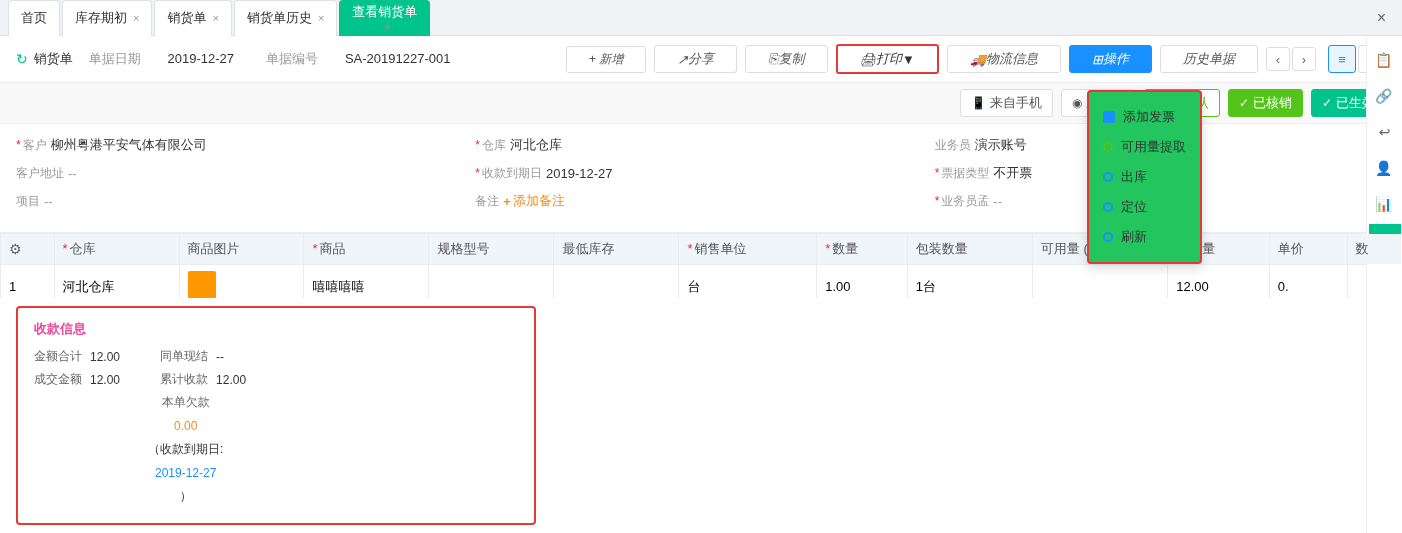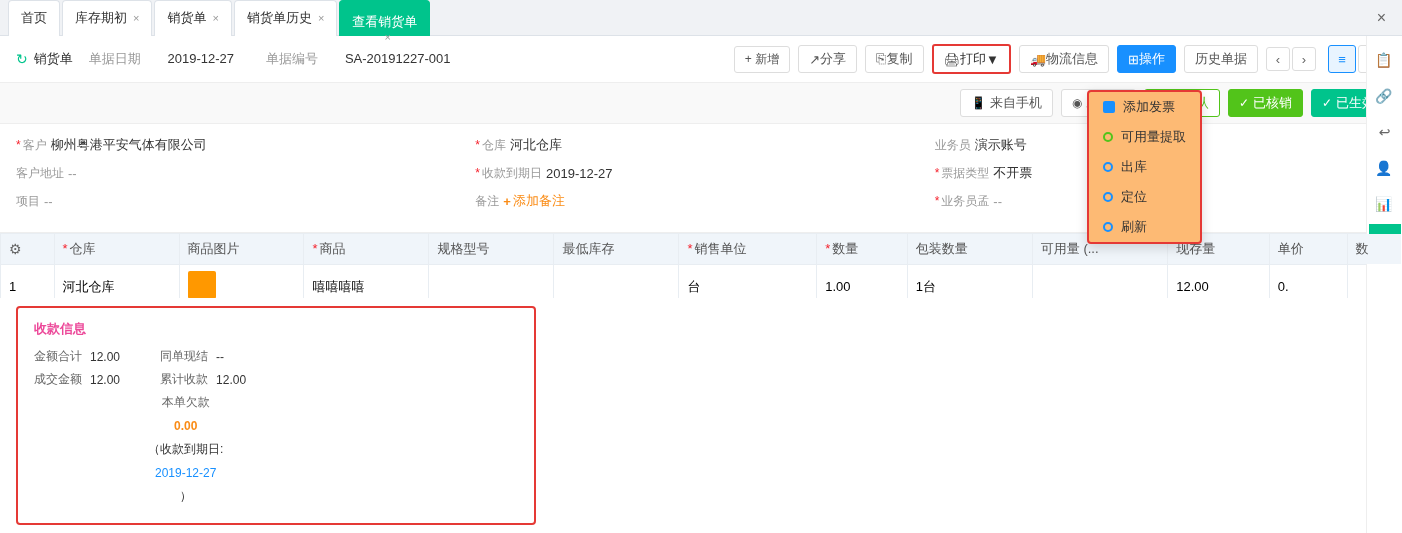--- a/index.html
+++ b/index.html
@@ -4,21 +4,21 @@
   <style>
     * { box-sizing: border-box; margin: 0; padding: 0; font-family: 'Microsoft YaHei', Arial, sans-serif; font-size: 13px; }
     body { background: #f0f2f5; width: 1402px; height: 533px; overflow: hidden; position: relative; }
 
     
     .tab-bar {
       display: flex; align-items: center; background: #f0f2f5; padding: 0 8px;
       height: 36px; border-bottom: 1px solid #dde2e8; position: relative;
     }
     .tab-item {
-      display: flex; align-items: center; padding: 12px 12px; height: 36px;
+      display: flex; align-items: center; padding: 2px 12px; height: 36px;
       background: #fff; border: 1px solid #dde2e8; border-bottom: none;
       margin-right: 2px; cursor: pointer; color: #333; border-radius: 4px 4px 0 0;
     }
     .tab-item.highlight { background: #00c48c; color: #fff; border-color: #00c48c; flex-direction: column; }
     .tab-close { margin-left: 6px; color: #999; font-size: 11px; cursor: pointer; }
     .tab-bar-right { margin-left: auto; }
     .close-btn { font-size: 16px; color: #666; cursor: pointer; padding: 4px 8px; }
 
     
     .main-content {
@@ -31,23 +31,24 @@
       background: #fff; min-height: 44px;
     }
     .doc-title { display: flex; align-items: center; color: #333; font-weight: 500; font-size: 14px; }
     .doc-title-icon { color: #00c48c; margin-right: 6px; font-size: 14px; }
     .doc-meta { display: flex; align-items: center; margin-left: 16px; color: #666; text-align: center; }
     .doc-meta span { margin-right: 16px; }
     .doc-meta .label { color: #999; }
     .doc-meta .value { color: #333; }
     .header-actions { margin-left: auto; display: flex; align-items: center; gap: 8px; }
     .btn-action {
-      display: flex; align-items: center; padding: 4px 10px; border: 1px solid #ddd;
+      display: flex; align-items: center; padding: 4px 22px; border: 1px solid #ddd;
       border-radius: 3px; background: #fff; cursor: pointer; color: #555; font-size: 12px;
       white-space: nowrap;
+      font-style: italic;
     }
     .btn-print { border: 2px solid #e53935; color: #333; }
     .btn-logistics { background: #fff; }
     .btn-operations { background: #1890ff; color: #fff; border-color: #1890ff; }
     .nav-arrows { display: flex; gap: 2px; }
     .nav-arrow { width: 24px; height: 24px; display: flex; align-items: center; justify-content: center; border: 1px solid #ddd; border-radius: 3px; cursor: pointer; color: #666; }
     .view-icons { display: flex; gap: 2px; margin-left: 4px; }
     .view-icon { width: 28px; height: 28px; display: flex; align-items: center; justify-content: center; border: 1px solid #ddd; border-radius: 3px; cursor: pointer; color: #666; background: #fff; }
     .view-icon.active { background: #e8f4ff; border-color: #1890ff; color: #1890ff; }
 
@@ -95,28 +96,28 @@
     
     .bottom-panel {
       padding: 12px 16px; border: 2px solid #e53935; margin: 8px 16px;
       border-radius: 4px; background: #fff; max-width: 520px;
     }
     .bottom-panel-title { font-weight: bold; color: #ec4899; margin-bottom: 10px; font-size: 13px; }
     .bottom-row { display: flex; gap: 40px; margin-bottom: 6px; }
     .bottom-field { display: flex; align-items: center; gap: 8px; }
     .bottom-label { color: #666; font-size: 12px; white-space: nowrap; }
     .bottom-value { color: #333; font-size: 12px; }
-    .bottom-value.orange { color: #fa8c16; font-weight: bold; }
+    .bottom-value.orange { color: #fa8c16; }
     .bottom-value.blue { color: #1890ff; }
 
     
     .dropdown-menu {
-      position: absolute; top: 90px; right: 200px; background: #fdba74;
+      position: absolute; top: 90px; right: 200px; background: #22c55e;
       border: 2px solid #e53935; border-radius: 4px; box-shadow: 0 4px 12px rgba(0,0,0,0.15);
-      z-index: 100; min-width: 100px; padding: 0 0;
+      z-index: 100; min-width: 100px; padding: 10px 0;
     }
     .dropdown-item {
       display: flex; align-items: center; padding: 6px 14px; cursor: pointer;
       color: #333; font-size: 13px; white-space: nowrap;
     }
     .dropdown-item .square-icon { display: inline-block; width: 12px; height: 12px; background: #1890ff; border-radius: 2px; margin-right: 8px; }
     .dropdown-item .circle-icon { display: inline-block; width: 10px; height: 10px; border: 2px solid #1890ff; border-radius: 50%; margin-right: 8px; }
     .dropdown-item .small-circle { display: inline-block; width: 10px; height: 10px; border: 2px solid #52c41a; border-radius: 50%; margin-right: 8px; }
 
     

